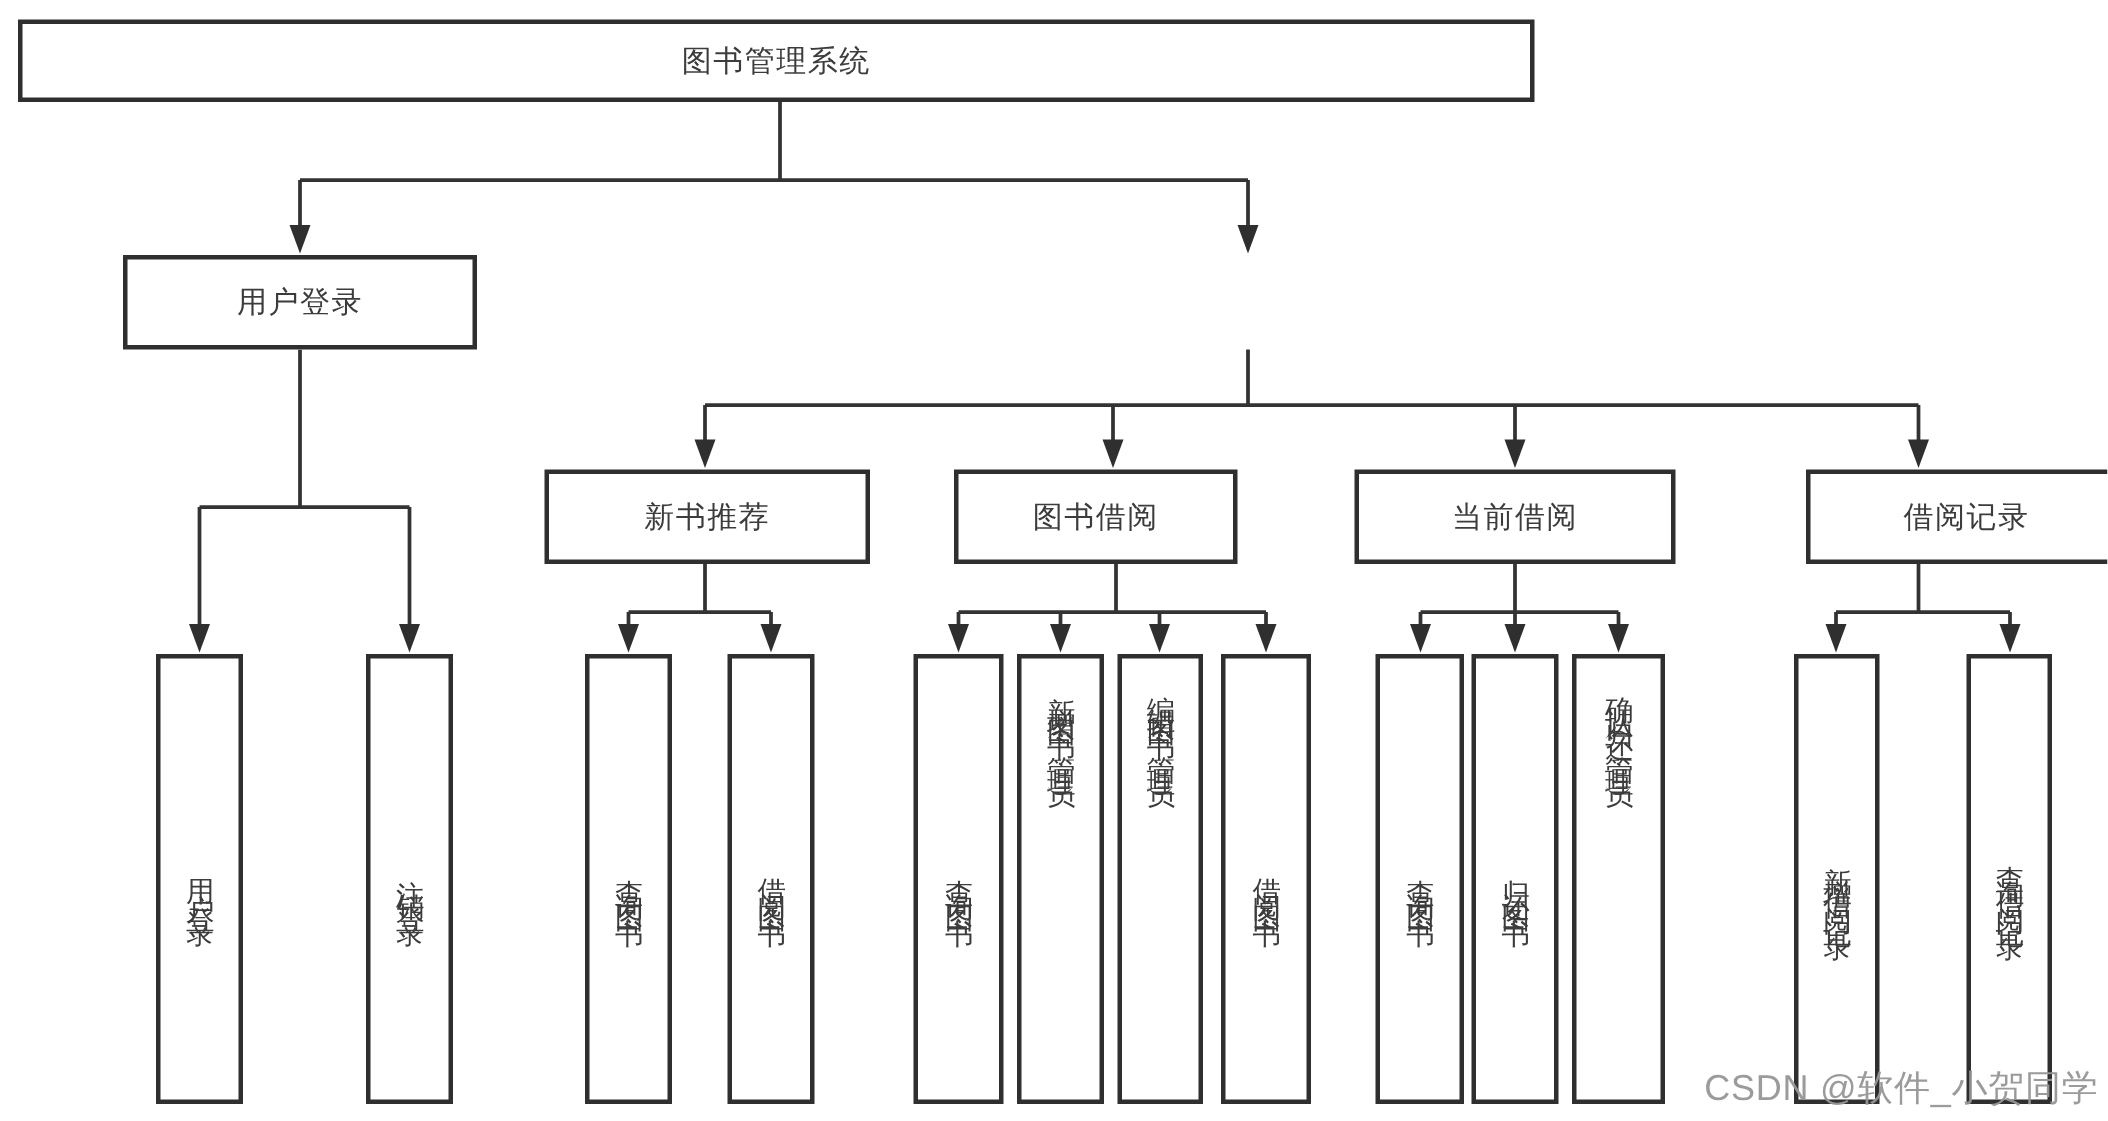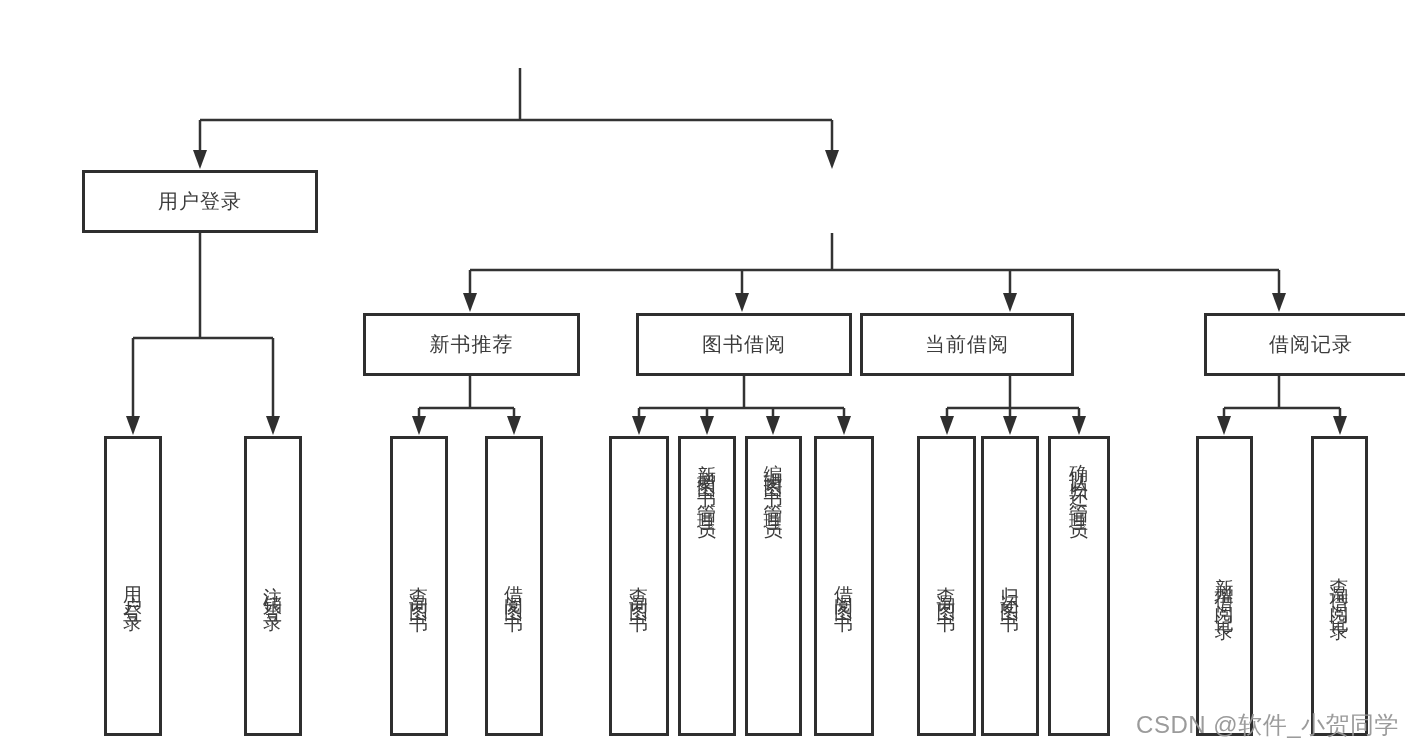--- a/index.html
+++ b/index.html
@@ -129,26 +129,27 @@
       <polygon points="766,416 780,416 773,435"></polygon>
       <polygon points="837,416 851,416 844,435"></polygon>
       <polygon points="940,416 954,416 947,435"></polygon>
       <polygon points="1003,416 1017,416 1010,435"></polygon>
       <polygon points="1072,416 1086,416 1079,435"></polygon>
       <polygon points="1217,416 1231,416 1224,435"></polygon>
       <polygon points="1333,416 1347,416 1340,435"></polygon>
     </g>
   </svg>
 
+  <div class="node h" style="left:12px; top:13px; width:1011px; height:55px;">图书管理系统</div>
 
   <div class="node h" style="left:82px; top:170px; width:236px; height:63px;">用户登录</div>
 
   <div class="node h" style="left:363px; top:313px; width:217px; height:63px;">新书推荐</div>
-  <div class="node h" style="left:636px; top:313px; width:216px; height:63px;">图书借阅</div>
-  <div class="node h" style="left:860px; top:313px; width:214px; height:63px;">当前借阅</div>
+  <div class="node h" style="left:636px; top:313px; width:189px; height:63px;">图书借阅</div>
+  <div class="node h" style="left:903px; top:313px; width:214px; height:63px;">当前借阅</div>
   <div class="node h" style="left:1204px; top:313px; width:214px; height:63px;">借阅记录</div>
 
   <div class="node v" style="left:104px; top:436px; width:58px; height:300px;">用户登录</div>
   <div class="node v" style="left:244px; top:436px; width:58px; height:300px;">注销登录</div>
 
   <div class="node v" style="left:390px; top:436px; width:58px; height:300px;">查询图书</div>
   <div class="node v" style="left:485px; top:436px; width:58px; height:300px;">借阅图书</div>
 
   <div class="node v" style="left:609px; top:436px; width:60px; height:300px;">查询图书</div>
   <div class="node v long" style="left:678px; top:436px; width:58px; height:300px;">新增图书（管理员）</div>

